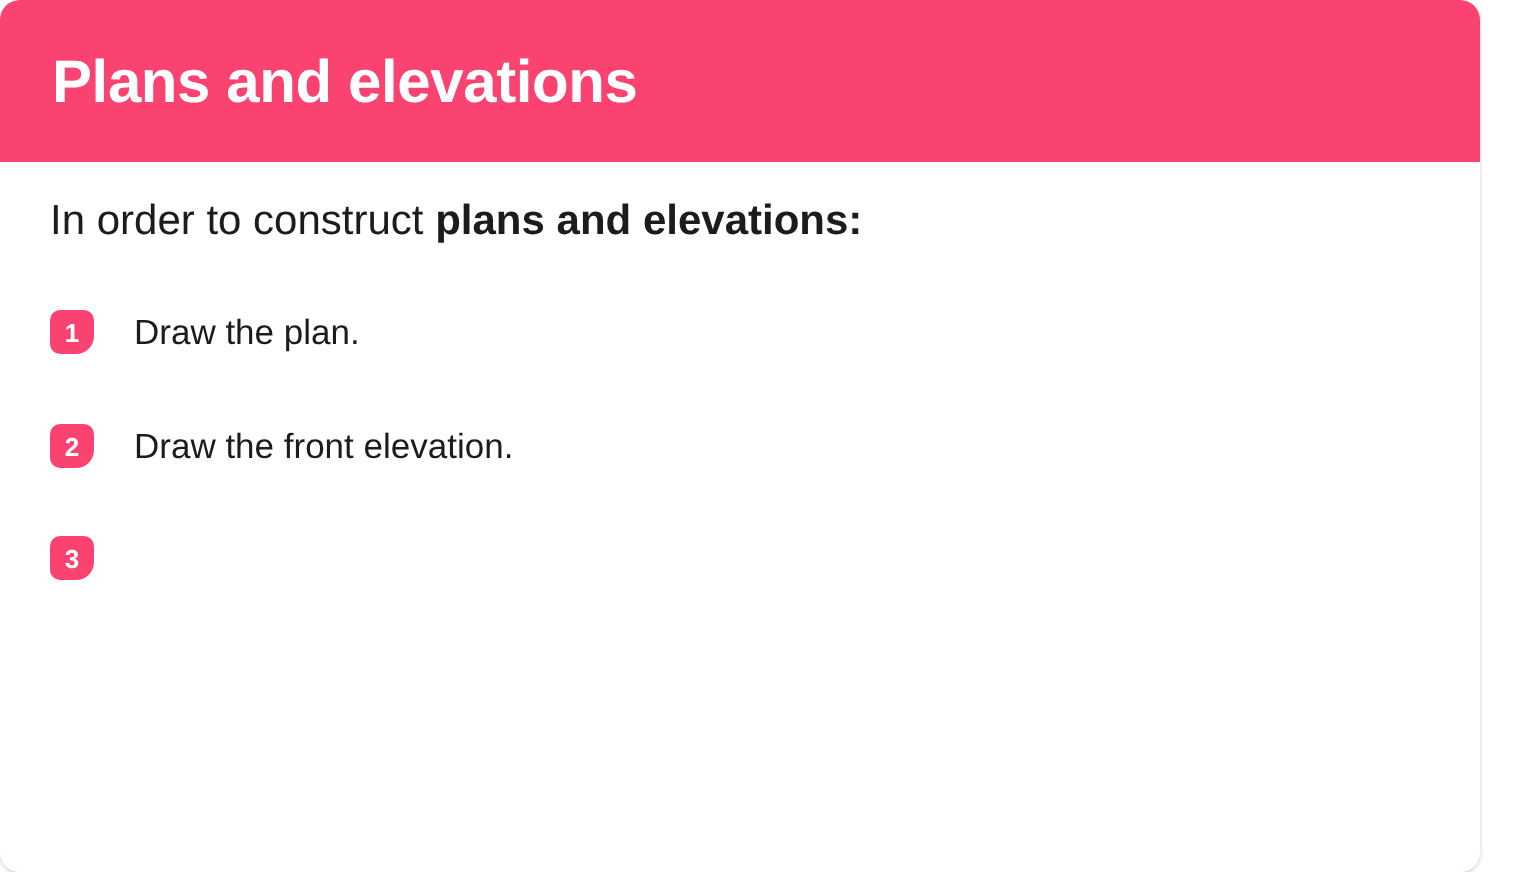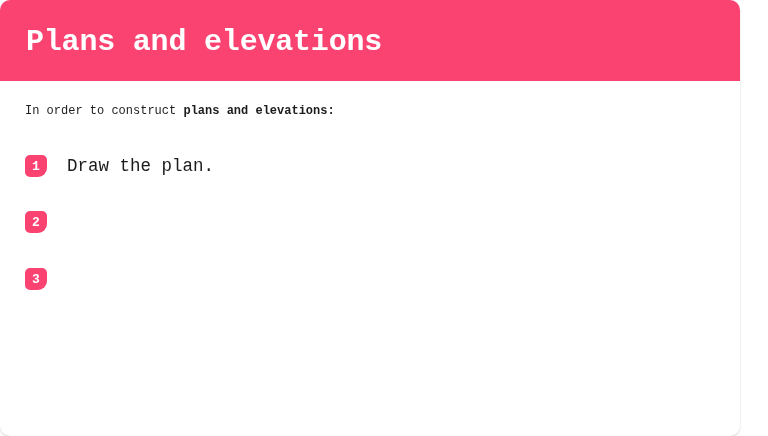--- a/index.html
+++ b/index.html
@@ -16,21 +16,20 @@
     position: absolute;
     left: 0;
     top: 0;
     width: 740px;
     height: 436px;
     background: #ffffff;
     border-radius: 10px;
     overflow: hidden;
     box-sizing: border-box;
     box-shadow: 0 1px 2px rgba(0,0,0,0.18);
-    font-family: Liberation Mono, monospace;
   }
 
   
   #header {
     position: absolute;
     left: 0;
     top: 0;
     width: 768px;
     height: 81px;
     background: #fb4372;
@@ -55,21 +54,21 @@
     left: 0;
     top: 81px;
     width: 768px;
     height: 355px;
   }
 
   #intro {
     position: absolute;
     left: 25px;
     top: 18px;
-    font-size: 12px;
+    font-size: 21px;
     color: #1c1c1c;
     line-height: 24px;
     white-space: nowrap;
   }
   #intro .bold { font-weight: bold; }
 
   .step-row {
     position: absolute;
     left: 25px;
     display: flex;
@@ -154,20 +153,21 @@
       <span>In order to construct </span><span class="bold">plans and elevations:</span>
     </div>
 
     <div class="step-row" id="step-1">
       <div class="step-badge">1</div>
       <div class="step-text">Draw the plan.</div>
     </div>
 
     <div class="step-row" id="step-2">
       <div class="step-badge">2</div>
+      <div class="step-text">Draw the front elevation.</div>
     </div>
 
     <div class="step-row" id="step-3">
       <div class="step-badge">3</div>
     </div>
 
   </div>
 
 
 </div>

